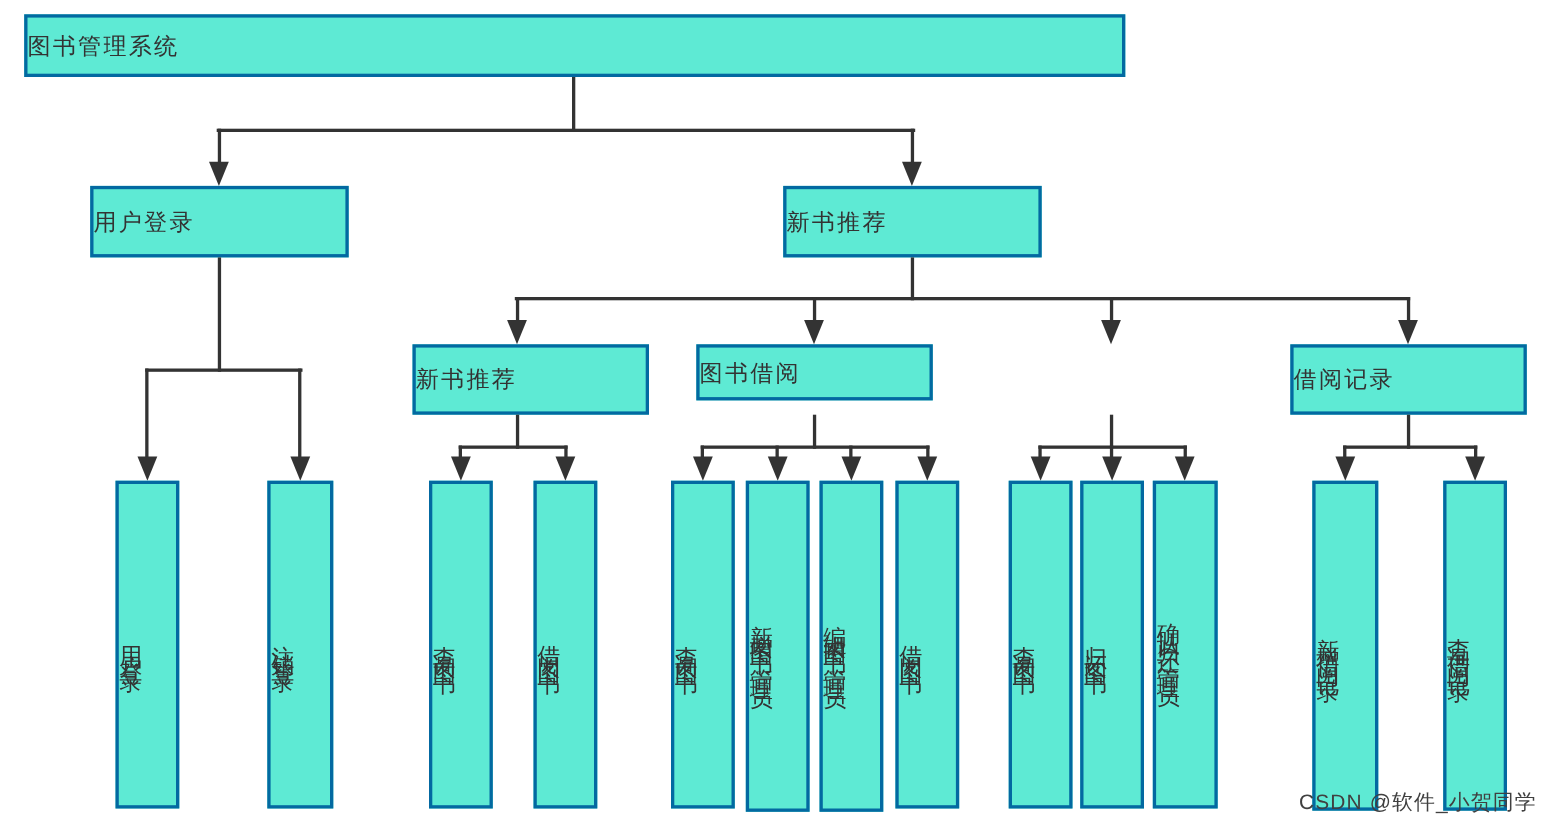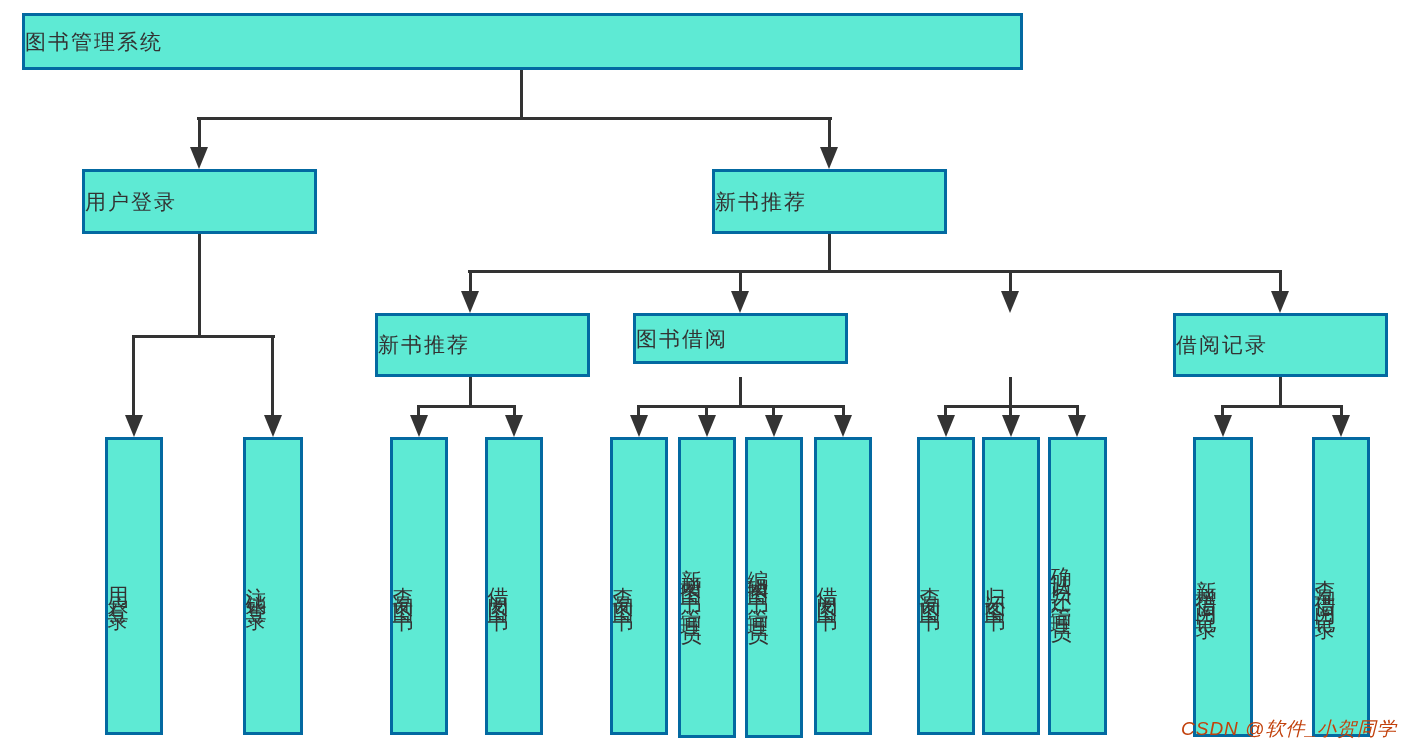--- a/index.html
+++ b/index.html
@@ -22,21 +22,21 @@
   
   .vl{position:absolute;width:3px;background:#333333;}
   .hl{position:absolute;height:3px;background:#333333;}
   .ar{
     position:absolute;width:0;height:0;
     border-left:9px solid transparent;border-right:9px solid transparent;
     border-top:22px solid #333333;
   }
   .watermark{
     position:absolute;left:1181px;top:716px;z-index:50;
-    font-size:19px;letter-spacing:1px;color:#c2410c;white-space:nowrap;font-style:italic;
+    font-size:19px;letter-spacing:1px;color:#404040;white-space:nowrap;
   }
 </style>
 </head>
 <body>
 
 <div class="canvas">
 
   <div class="node node-h" style="left:22px;top:13px;width:1001px;height:57px">
     <span>图书管理系统</span>
   </div>

